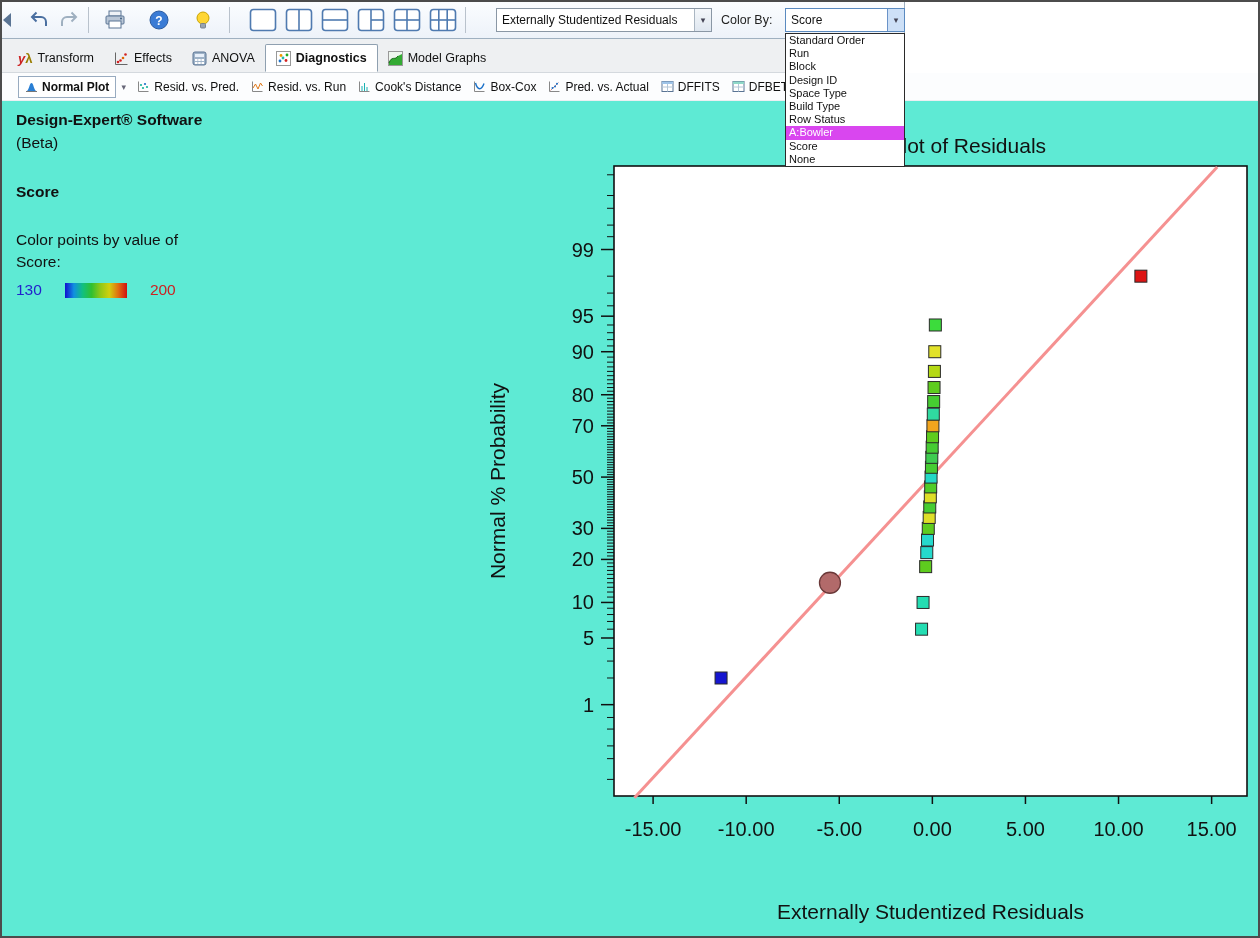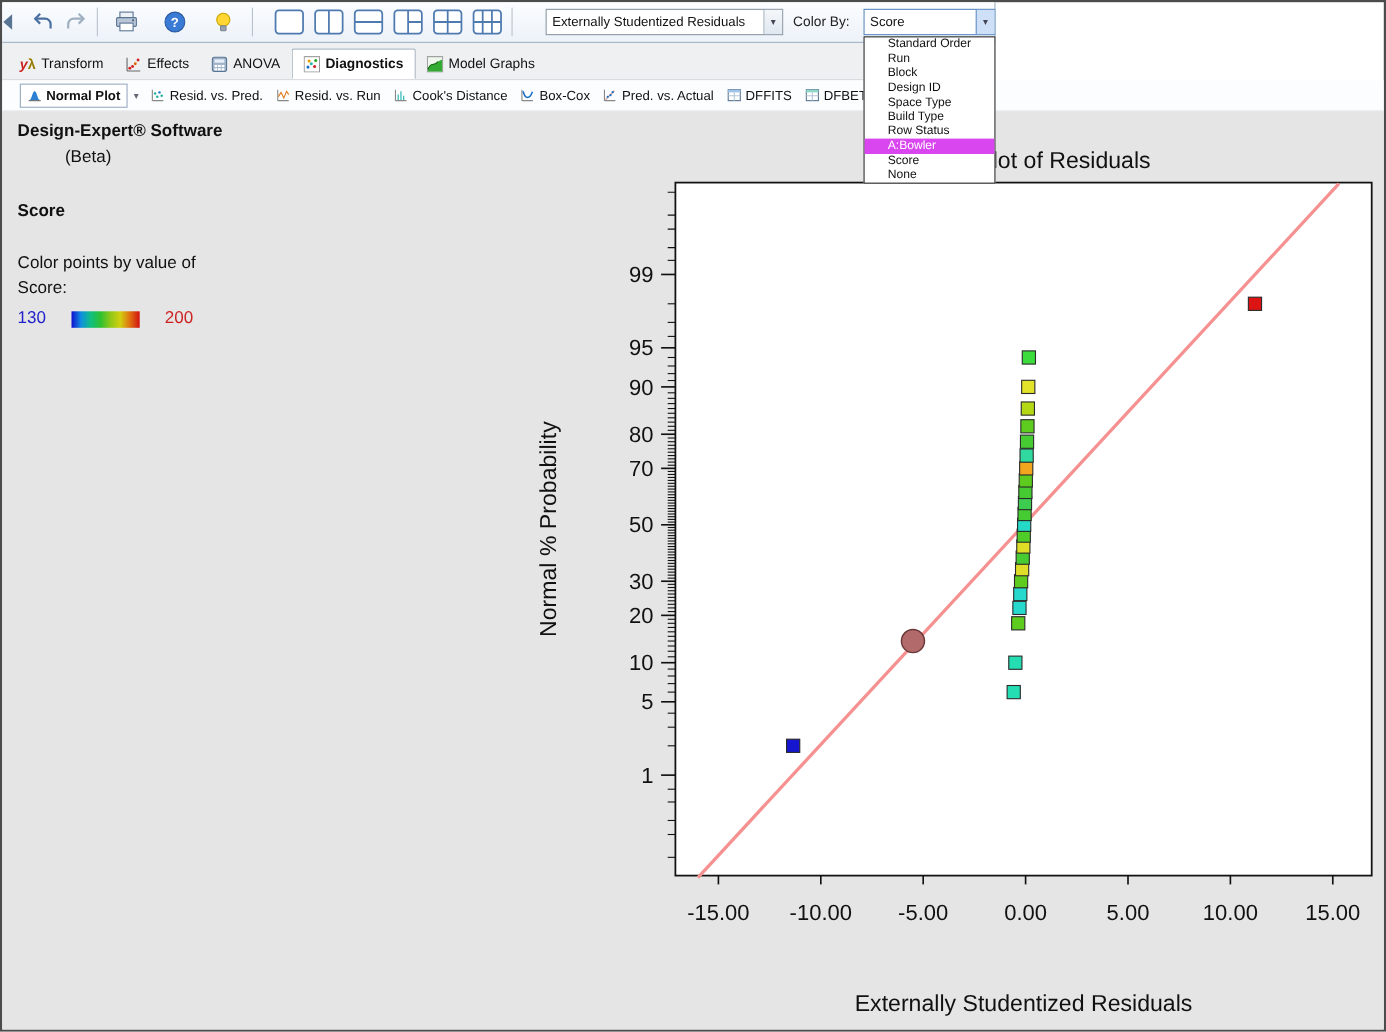--- a/index.html
+++ b/index.html
@@ -25,21 +25,21 @@
                  border-left:1px solid #aab6c2; background:linear-gradient(#f4f7fa,#dfe7f0);
                  font-size:9px; color:#445; }
   .residual-combo { left:494px; top:6px; width:216px; }
   .colorby-label { position:absolute; left:719px; top:11px; font-size:12.5px; color:#222; }
   .colorby-combo { left:783px; top:6px; width:120px; border:1px solid #5a8ac0; }
   .colorby-combo .combo-arrow { background:#cde0f7; border-left:1px solid #6a93c8; }
 
   
   .dropdown { position:absolute; left:783px; top:31px; width:120px; background:#fff;
               border:1px solid #2a2a2a; z-index:99; font-size:11px; color:#111; }
-  .dd-item { height:13.2px; line-height:13px; padding-left:21px; white-space:nowrap; overflow:hidden; }
+  .dd-item { height:13.2px; line-height:13px; padding-left:3px; white-space:nowrap; overflow:hidden; }
   .dd-item.hl { background:#d946ef; color:#fff; }
 
   
   .main-tabs { width:876px; height:34px; background:#eef0f2; border-bottom:1px solid #d4d9de;
                border-right:1px solid #cdd3d9; display:flex; align-items:flex-end; padding:0 0 0 6px; }
   .main-tab { height:28px; display:flex; align-items:center; gap:5px; padding:0 10px;
               font-size:12.5px; color:#111; cursor:default; }
   .main-tab.selected { background:#fff; border:1px solid #8fa0b0; border-bottom:1px solid #fff;
                        border-radius:2px 2px 0 0; font-weight:bold; }
   .mt-icon { display:flex; align-items:center; }
@@ -51,24 +51,24 @@
   .sub-tabs { width:100%; height:28px; background:#fcfdfe; display:flex; align-items:center;
               padding-left:16px; border-bottom:1px solid #eceff2; }
   .sub-tab { height:22px; display:flex; align-items:center; gap:4px; padding:0 6px;
              font-size:12px; color:#111; white-space:nowrap; cursor:default; }
   .sub-tab.selected { background:#fff; border:1px solid #98abc0; font-weight:bold; }
   .sub-tab.wide { min-width:248px; justify-content:flex-start; }
   .sub-arrow { width:15px; height:22px; display:flex; align-items:center; justify-content:center;
                font-size:9px; color:#667; }
 
   
-  .content { position:relative; width:100%; height:835px; background:#e5e5e5; }
+  .content { position:relative; width:100%; height:835px; background:#5eead4; }
   .side-panel { position:absolute; left:14px; top:0; width:300px; font-size:15.5px; color:#111; }
   .sp-title { position:absolute; top:10px; font-weight:bold; white-space:nowrap; }
-  .sp-beta  { position:absolute; top:33px;margin-left:43px; }
+  .sp-beta  { position:absolute; top:33px; }
   .sp-score { position:absolute; top:82px; font-weight:bold; }
   .sp-cap1  { position:absolute; top:130px; white-space:nowrap; }
   .sp-cap2  { position:absolute; top:152px; }
   .sp-legend{ position:absolute; top:180px; display:flex; align-items:center; gap:23px; }
   .lg-min { color:#2222cc; }
   .lg-max { color:#cc2222; }
   .lg-bar { display:inline-block; width:62px; height:15px;
             background:linear-gradient(90deg,#1010d0,#1090e0,#10c080,#30c030,#90c818,#d0d010,#e07010,#d01010); }
   #chart-svg { position:absolute; left:0; top:0; }
   svg { font-family:"Liberation Sans",sans-serif; }

